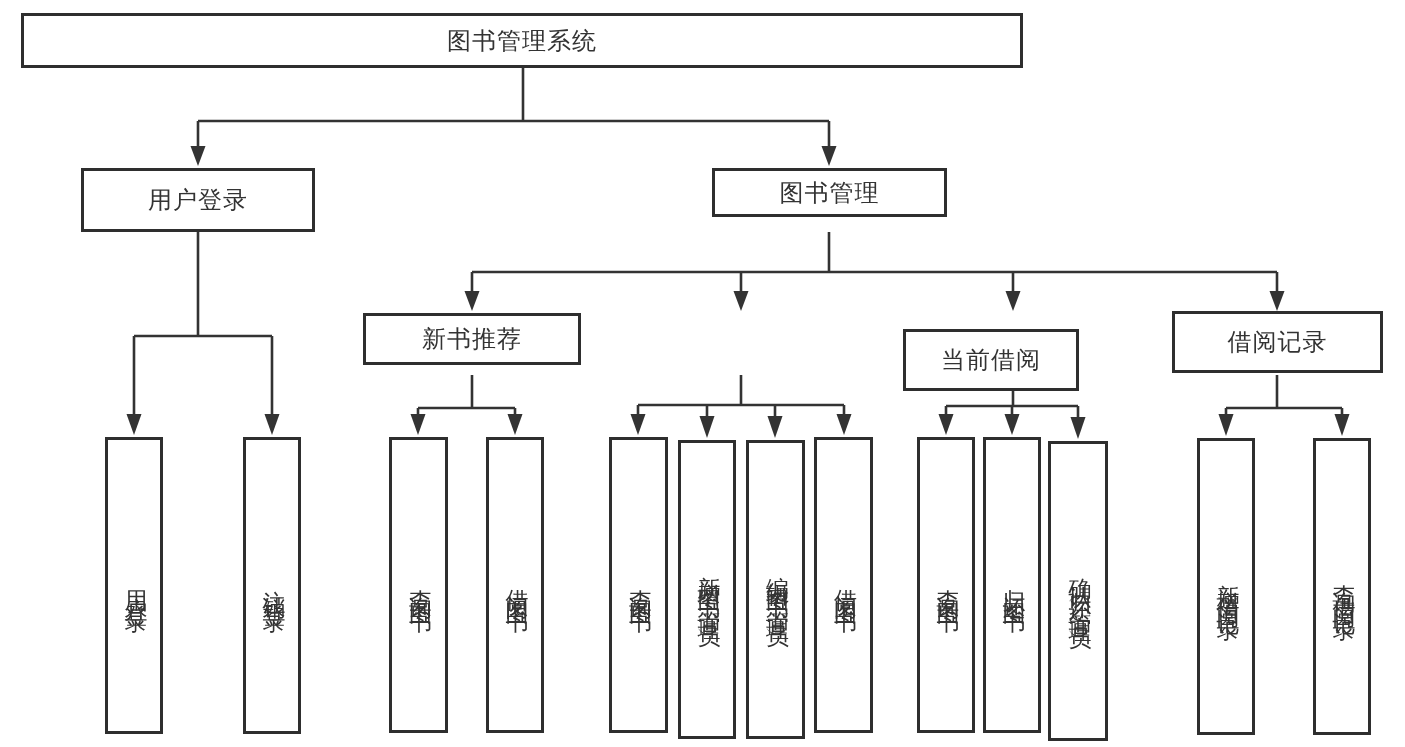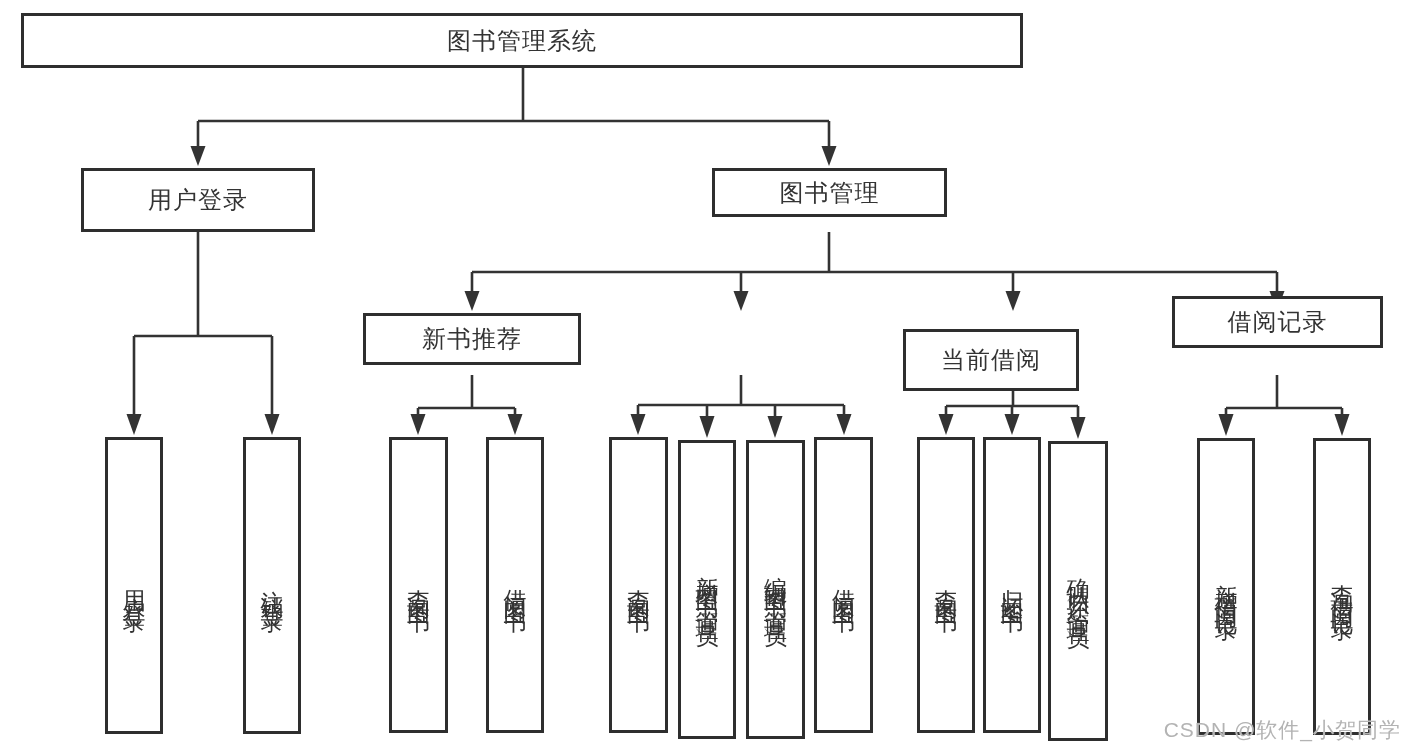--- a/index.html
+++ b/index.html
@@ -5,21 +5,21 @@
   html, body {
     margin: 0;
     padding: 0;
     background: #ffffff;
   }
   .canvas {
     position: relative;
     width: 1405px;
     height: 747px;
     background: #ffffff;
-    font-family: Liberation Sans, sans-serif;
+    font-family: Liberation Mono, monospace;
     overflow: hidden;
     border-radius: 31px;
   }
   .connectors {
     position: absolute;
     left: 0;
     top: 0;
     width: 1405px;
     height: 747px;
     pointer-events: none;
@@ -119,21 +119,21 @@
   <div class="node h" style="left:712px;top:168px;width:235px;height:49px">
     <span class="lbl">图书管理</span>
   </div>
 
   <div class="node h" style="left:363px;top:313px;width:218px;height:52px">
     <span class="lbl">新书推荐</span>
   </div>
   <div class="node h" style="left:903px;top:329px;width:176px;height:62px">
     <span class="lbl">当前借阅</span>
   </div>
-  <div class="node h" style="left:1172px;top:296px;width:211px;height:52px">
+  <div class="node h" style="left:1172px;top:311px;width:211px;height:62px">
     <span class="lbl">借阅记录</span>
   </div>
 
   <div class="node v" style="left:105px;top:437px;width:58px;height:297px">
     <span class="lbl">用户登录</span>
   </div>
   <div class="node v" style="left:243px;top:437px;width:58px;height:297px">
     <span class="lbl">注销登录</span>
   </div>
 
@@ -167,15 +167,14 @@
     <span class="lbl">确认归还（管理员）</span>
   </div>
 
   <div class="node v" style="left:1197px;top:438px;width:58px;height:297px">
     <span class="lbl">新增借阅记录</span>
   </div>
   <div class="node v" style="left:1313px;top:438px;width:58px;height:297px">
     <span class="lbl">查询借阅记录</span>
   </div>
 
-  <div class="watermark">CSDN @软件_小贺同学</div>
 
 </div>
 
 </body></html>

